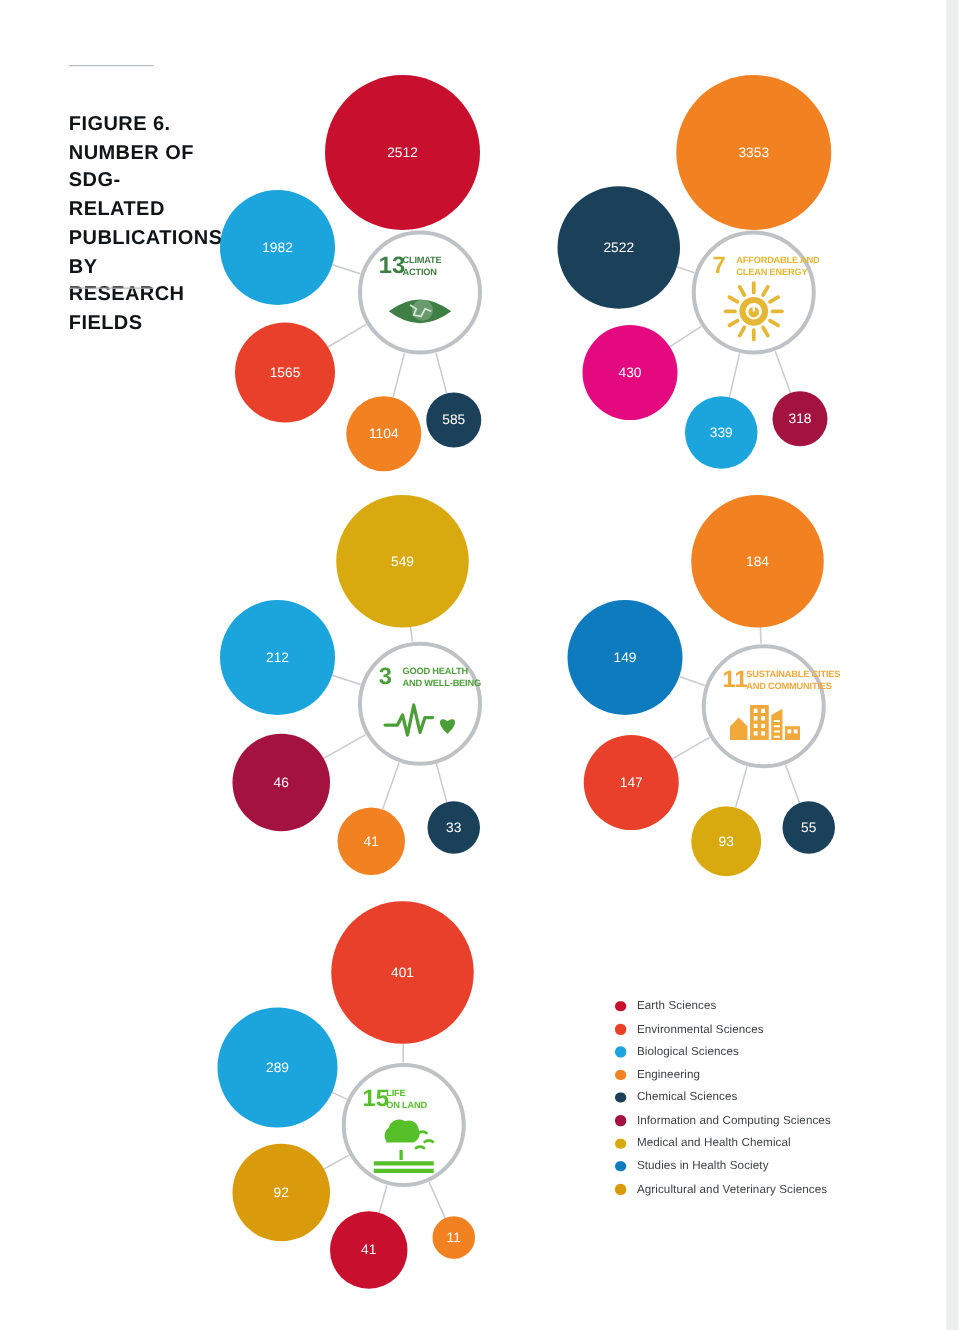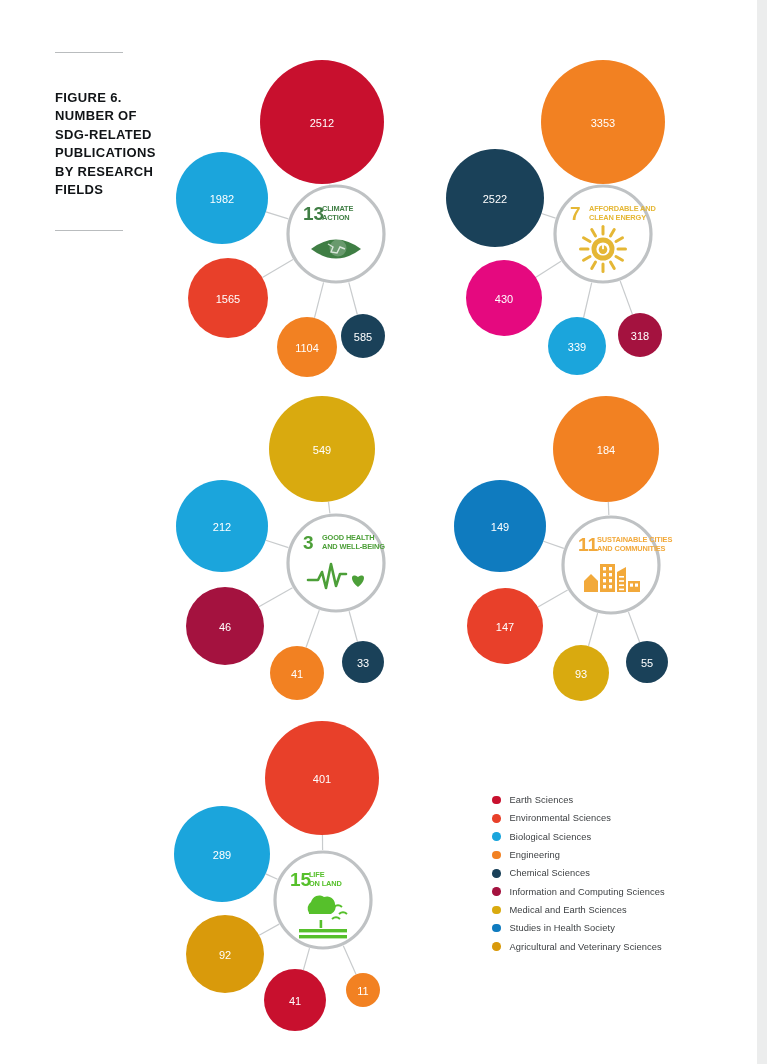--- a/index.html
+++ b/index.html
@@ -27,21 +27,21 @@
     position: absolute;
     left: 55px; top: 52px;
     width: 112px;
   }
   .rule {
     width: 68px; height: 1px;
     background: #b9bcbe;
   }
   #caption-title {
     margin: 36px 0 0 0;
-    font-size: 13px;
+    font-size: 16px;
     font-weight: bold;
     line-height: 1.42;
     letter-spacing: 0.35px;
     color: #111417;
     text-transform: uppercase;
     white-space: pre-line;
   }
   #caption-rule-bottom {
     position: absolute; left: 0; top: 178px;
   }
@@ -82,21 +82,21 @@
   }
 
   
   #legend {
     position: absolute;
     left: 492px; top: 791px;
     width: 250px;
   }
   .legend-row {
     display: flex;
-    align-items: center;
+    align-items: flex-end;
     height: 18.3px;
   }
   .legend-dot {
     width: 8.5px; height: 8.5px;
     border-radius: 50%;
     flex: 0 0 auto;
     margin-right: 9px;
   }
   .legend-text {
     font-size: 9.3px;
@@ -385,21 +385,21 @@
     <div class="legend-row">
       <span class="legend-dot" style="background: rgb(26, 65, 89);"></span>
       <span class="legend-text">Chemical Sciences</span>
     </div>
     <div class="legend-row">
       <span class="legend-dot" style="background: rgb(164, 18, 63);"></span>
       <span class="legend-text">Information and Computing Sciences</span>
     </div>
     <div class="legend-row">
       <span class="legend-dot" style="background: rgb(217, 170, 15);"></span>
-      <span class="legend-text">Medical and Earth Sciences</span>
+      <span class="legend-text">Medical and Health Chemical</span>
     </div>
     <div class="legend-row">
       <span class="legend-dot" style="background: rgb(15, 123, 191);"></span>
       <span class="legend-text">Studies in Health Society</span>
     </div>
     <div class="legend-row">
       <span class="legend-dot" style="background: rgb(217, 154, 11);"></span>
       <span class="legend-text">Agricultural and Veterinary Sciences</span>
     </div>
   </div>

